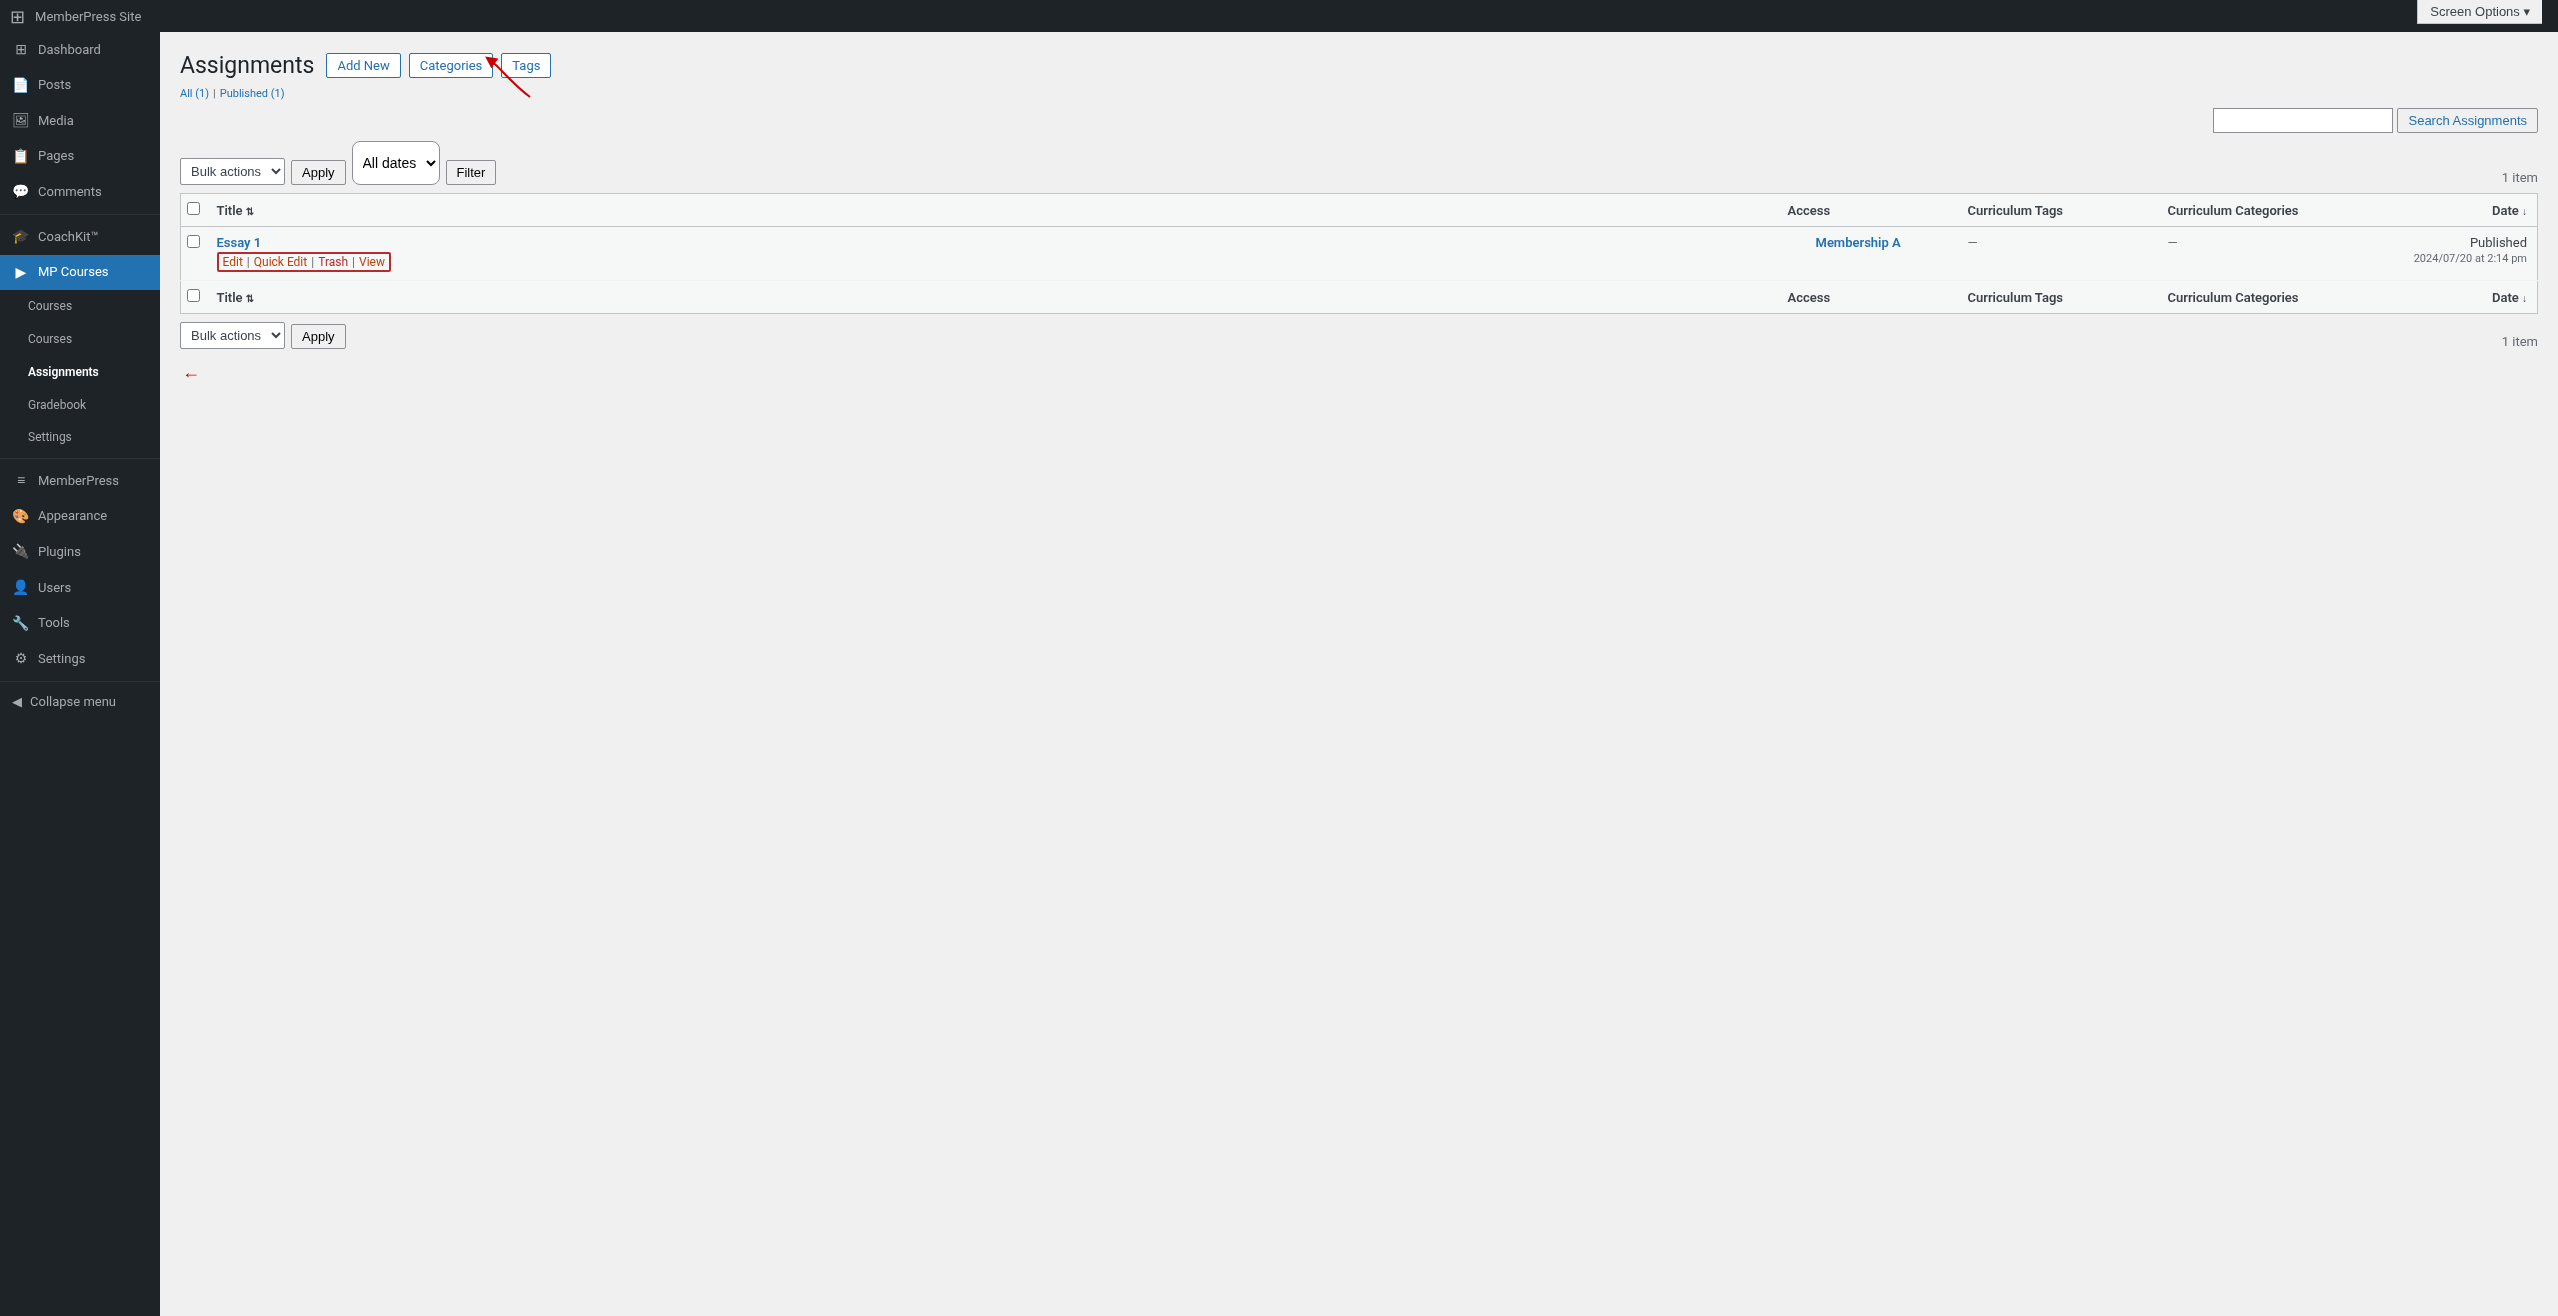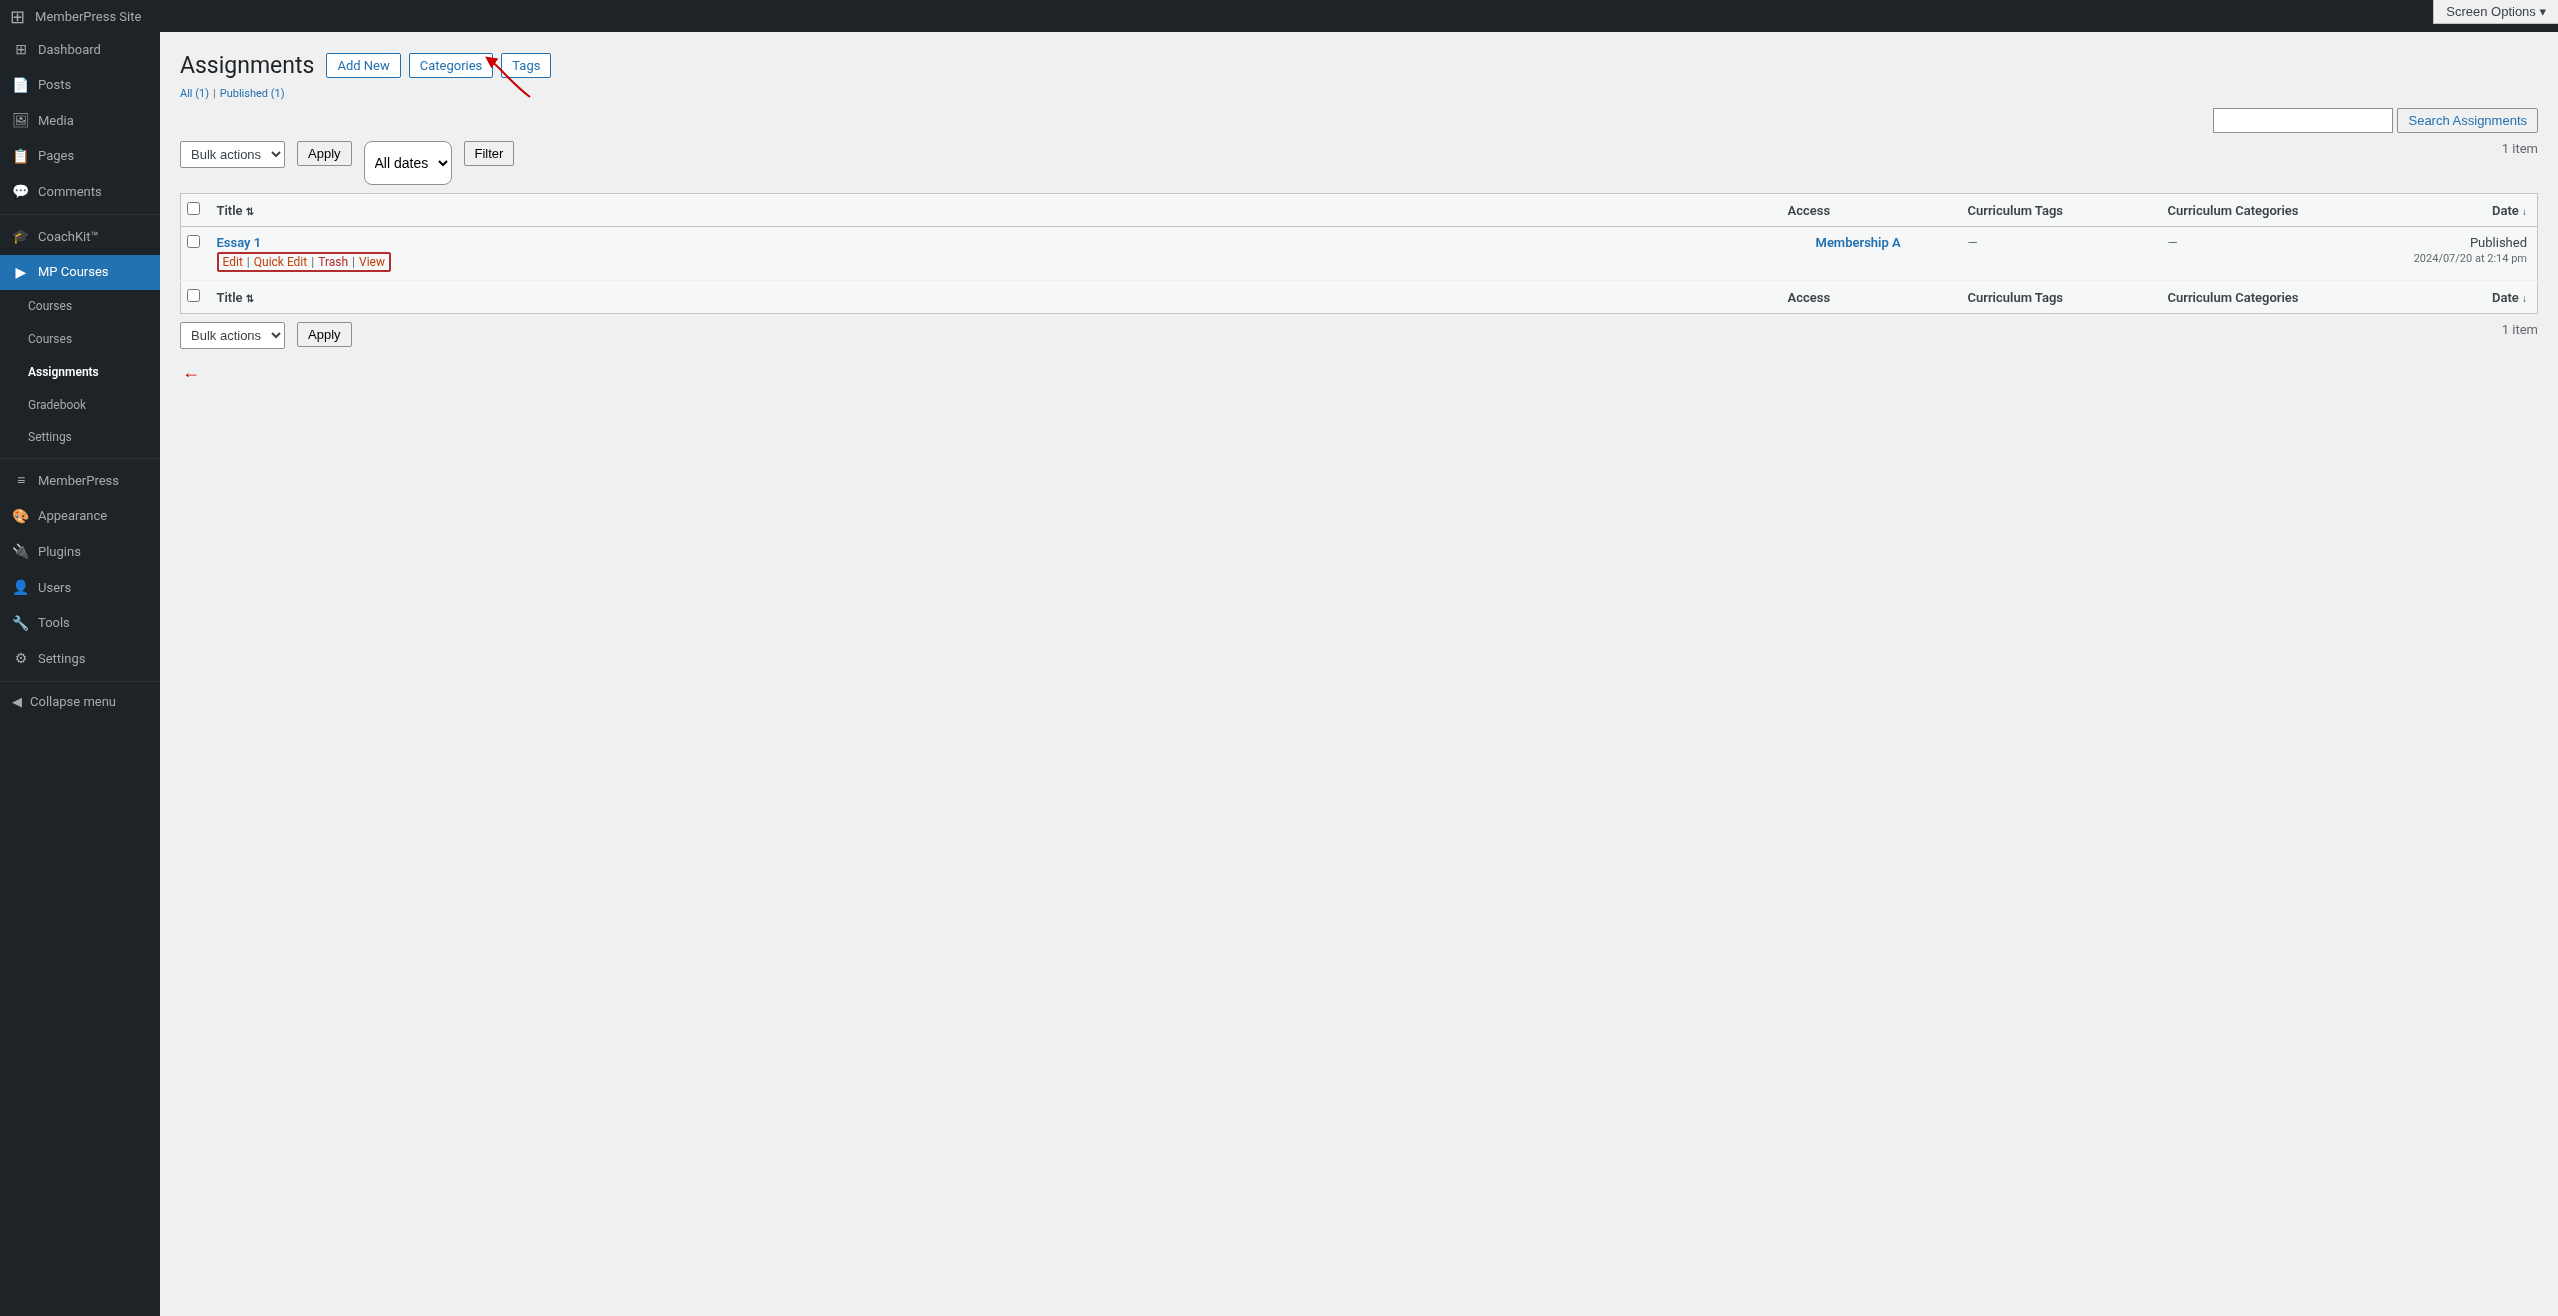--- a/index.html
+++ b/index.html
@@ -74,21 +74,21 @@
       gap: 0;
       margin: 8px 0;
       font-size: 11px;
     }
     .subsubsub a { color: #2271b1; text-decoration: none; }
     .subsubsub .separator { margin: 0 4px; color: #646970; }
 
     
     .screen-options-wrap {
       position: fixed;
-      top: 0; right: 0;
+      top: 0; right: 16px;
       z-index: 200;
       text-decoration: underline;
     }
     .screen-options-btn {
       background: #f0f0f1;
       border: none;
       border-left: 1px solid #c3c4c7;
       border-bottom: 1px solid #c3c4c7;
       padding: 4px 12px;
       cursor: pointer;
@@ -117,22 +117,22 @@
       border: 1px solid #8c8f94;
       border-radius: 2px;
       cursor: pointer;
       font-size: 13px;
       color: #2271b1;
     }
 
     
     .tablenav {
       display: flex;
-      align-items: flex-start;
-      gap: 12px;
+      align-items: flex-end;
+      gap: 6px;
       margin-bottom: 8px;
     }
     .tablenav-right { margin-left: auto; font-size: 13px; color: #646970; }
     .bulk-select {
       padding: 4px 6px;
       border: 1px solid #8c8f94;
       border-radius: 2px;
       font-size: 13px;
       background: #fff;
       color: #3c434a;

